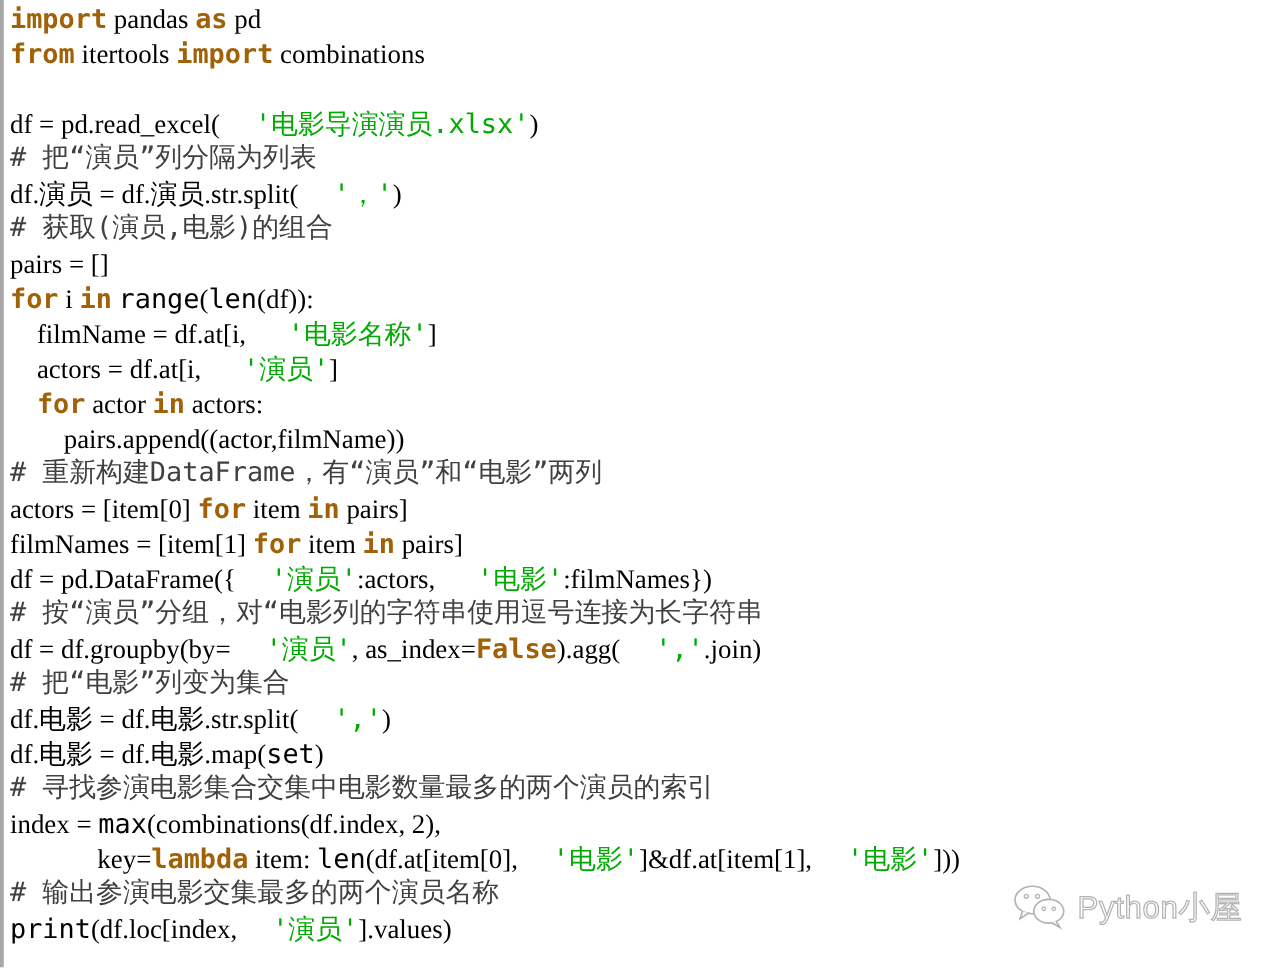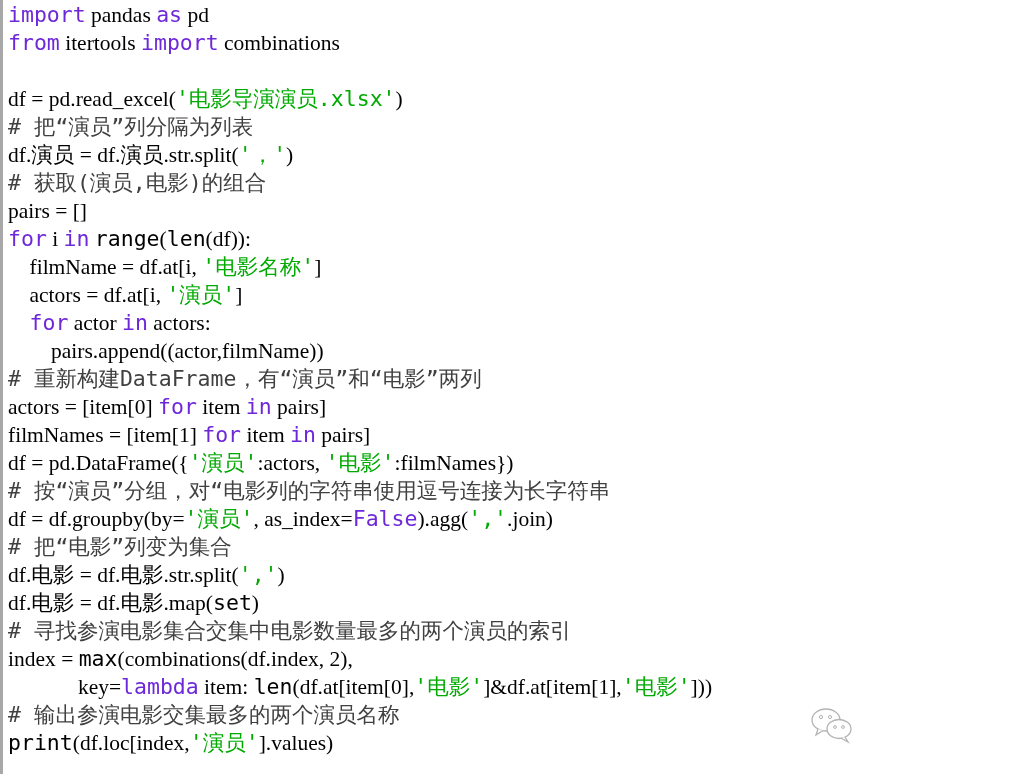--- a/index.html
+++ b/index.html
@@ -31,23 +31,23 @@
       font-family: "DejaVu Sans Mono", "Liberation Mono", monospace;
       font-size: 21.5px;
       line-height: 28px;
       color: #000000;
       white-space: pre;
     }
     .line {
       height: 28px;
       white-space: pre;
     }
-    .tok-kw { color: #6d28d9; }
+    .tok-kw { color: #a16207; font-weight: bold; }
     .tok-builtin { color: #000000; }
-    .tok-str { color: #00aa00; }
+    .tok-str { color: #00aa00; margin-left: 28px; }
     .tok-comment { color: #404040; }
     .tok-plain { color: #000000; font-family: Liberation Serif, serif; }
 
     .watermark {
       position: absolute;
       left: 810px;
       top: 706px;
       display: flex;
       align-items: center;
       gap: 8px;
@@ -79,13 +79,14 @@
       <ellipse cx="16" cy="14" rx="14" ry="11" fill="#ffffff" stroke="#9a9a9a" stroke-width="1.3"></ellipse>
       <path d="M8 23 L6 29 L13 24.5" fill="#ffffff" stroke="#9a9a9a" stroke-width="1.3"></path>
       <circle cx="11" cy="11" r="1.6" fill="none" stroke="#9a9a9a" stroke-width="1"></circle>
       <circle cx="20" cy="11" r="1.6" fill="none" stroke="#9a9a9a" stroke-width="1"></circle>
       <ellipse cx="29" cy="23" rx="12" ry="9.5" fill="#ffffff" stroke="#9a9a9a" stroke-width="1.3"></ellipse>
       <path d="M35 31 L38 36 L31 32" fill="#ffffff" stroke="#9a9a9a" stroke-width="1.3"></path>
       <circle cx="25" cy="21" r="1.4" fill="none" stroke="#9a9a9a" stroke-width="1"></circle>
       <circle cx="33" cy="21" r="1.4" fill="none" stroke="#9a9a9a" stroke-width="1"></circle>
     </svg>
   </span>
+  <span class="wm-text">Python小屋</span>
 </div>
 
 </body></html>

